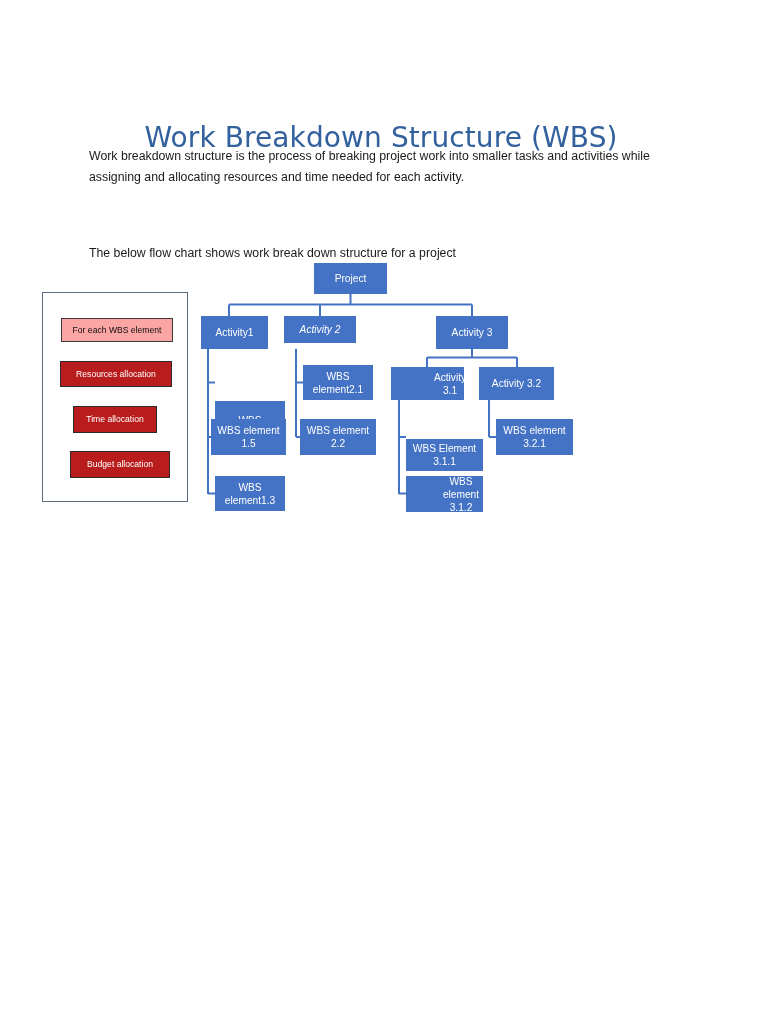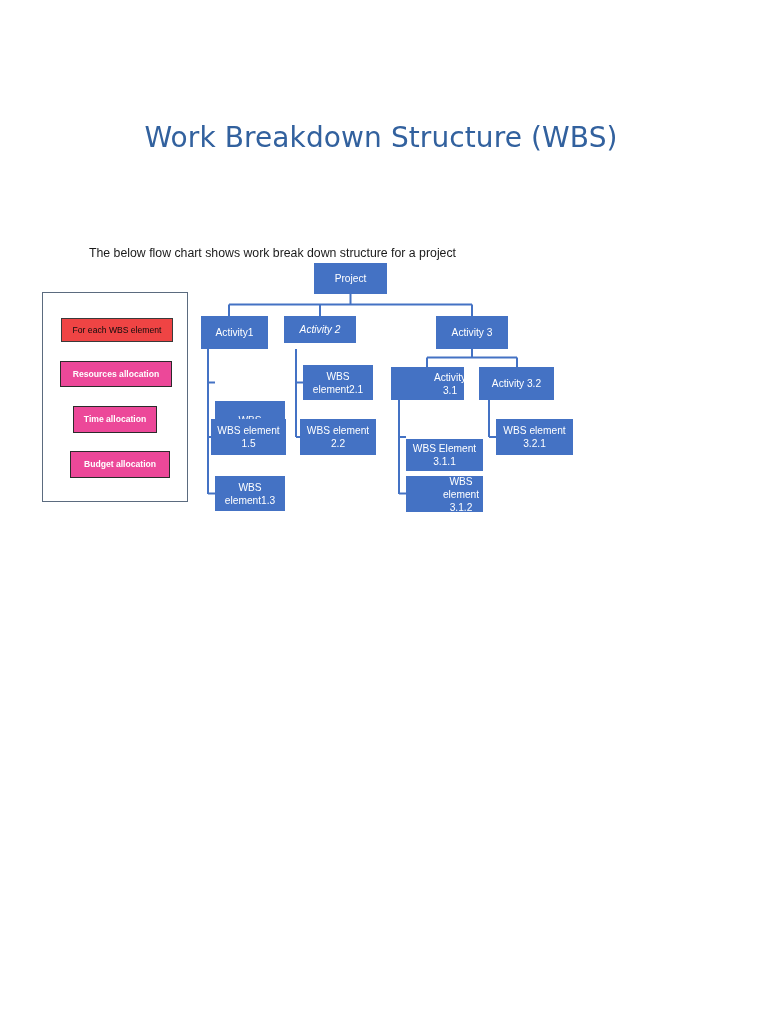--- a/index.html
+++ b/index.html
@@ -105,39 +105,39 @@
     box-sizing: border-box;
     display: flex;
     align-items: center;
     justify-content: center;
     text-align: center;
     font-size: 8.6px;
     line-height: 11px;
     font-family: "Liberation Sans", sans-serif;
   }
   .legend-box.plain {
-    background: #ef4444;
+    background: #fca5a5;
     color: #0d0d0d;
     border: 1px solid #3a3a3a;
     text-align: right;
   }
   .legend-box.filled {
-    background: #ec4899;
+    background: #b91c1c;
     color: #ffffff;
     border: 1px solid #2b2b2b;
-    font-weight: bold;
   }
 </style>
 </head>
 <body>
 
 <div id="page">
 
   <h1 class="doc-title">Work Breakdown Structure (WBS)</h1>
 
+  <p class="para para-1">Work breakdown structure is the process of breaking project work into smaller tasks and activities while assigning and allocating resources and time needed for each activity.</p>
 
 
   <p class="para para-3">The below flow chart shows work break down structure for a project</p>
 
   <div id="diagram">
 
     <svg id="connectors" viewBox="0 0 768 1024" width="768" height="1024" xmlns="http://www.w3.org/2000/svg">
       <g fill="none" stroke="#4472C4" stroke-width="2">
 
         <path d="M350.5,294 L350.5,304.5"></path>

